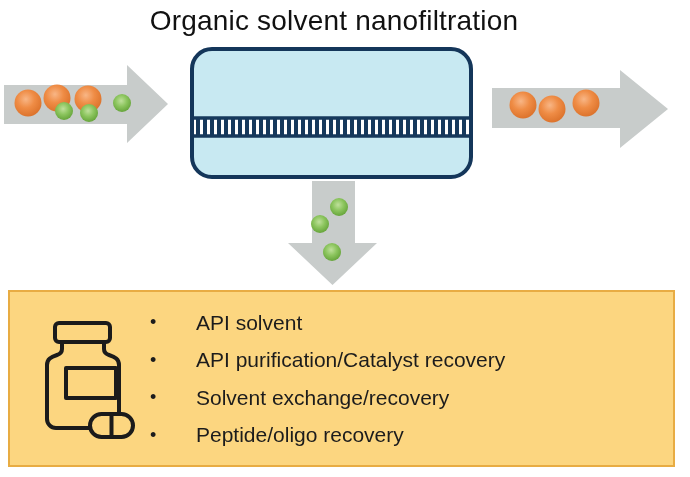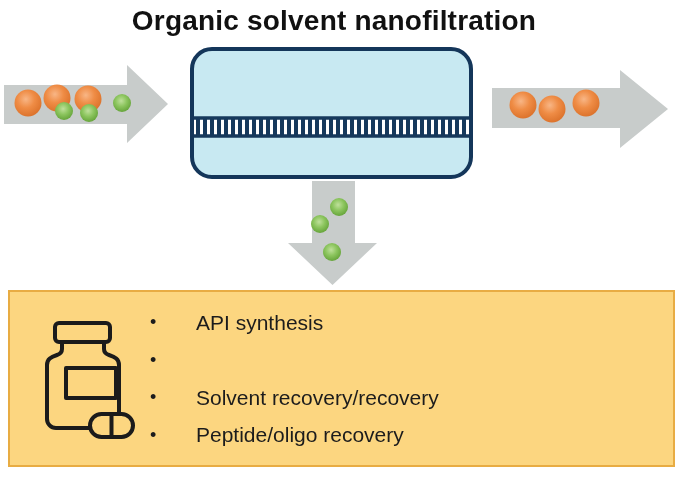--- a/index.html
+++ b/index.html
@@ -2,21 +2,21 @@
 <html><head>
 <meta charset="utf-8">
 <style>
   html,body{margin:0;padding:0;}
   body{
     width:690px;height:477px;position:relative;background:#ffffff;overflow:hidden;
     font-family:"Liberation Sans","DejaVu Sans",sans-serif;
   }
   .title{
     position:absolute;left:0;top:5px;width:668px;text-align:center;
-    font-size:28px;font-weight:bold;color:#111111;letter-spacing:0.2px;
+    font-size:28px;font-weight:normal;color:#111111;letter-spacing:0.2px;
   }
   .diagram-svg{position:absolute;left:0;top:0;}
   .apps-box{
     position:absolute;left:8px;top:290px;width:667px;height:177px;
     background:#fcd680;border:2px solid #e8ac43;box-sizing:border-box;
   }
   .bottle-icon{position:absolute;left:38px;top:312px;}
   .apps-list{
     position:absolute;left:0;top:304px;margin:0;padding:0;list-style:none;width:690px;
   }
@@ -98,26 +98,27 @@
     <rect x="17" y="11" width="55" height="19" rx="4"></rect>
 
     <rect x="52" y="102" width="43" height="23" rx="11.5" fill="#fcd680"></rect>
     <line x1="73.5" y1="102" x2="73.5" y2="125"></line>
   </g>
 </svg>
 
 <ul class="apps-list">
   <li>
     <span class="bullet">•</span>
-    <span>API synthesis</span>
+    <span>API solvent</span>
   </li>
   <li>
     <span class="bullet">•</span>
+    <span>API purification/Catalyst recovery</span>
   </li>
   <li>
     <span class="bullet">•</span>
-    <span>Solvent recovery/recovery</span>
+    <span>Solvent exchange/recovery</span>
   </li>
   <li>
     <span class="bullet">•</span>
     <span>Peptide/oligo recovery</span>
   </li>
 </ul>
 
 </body></html>

